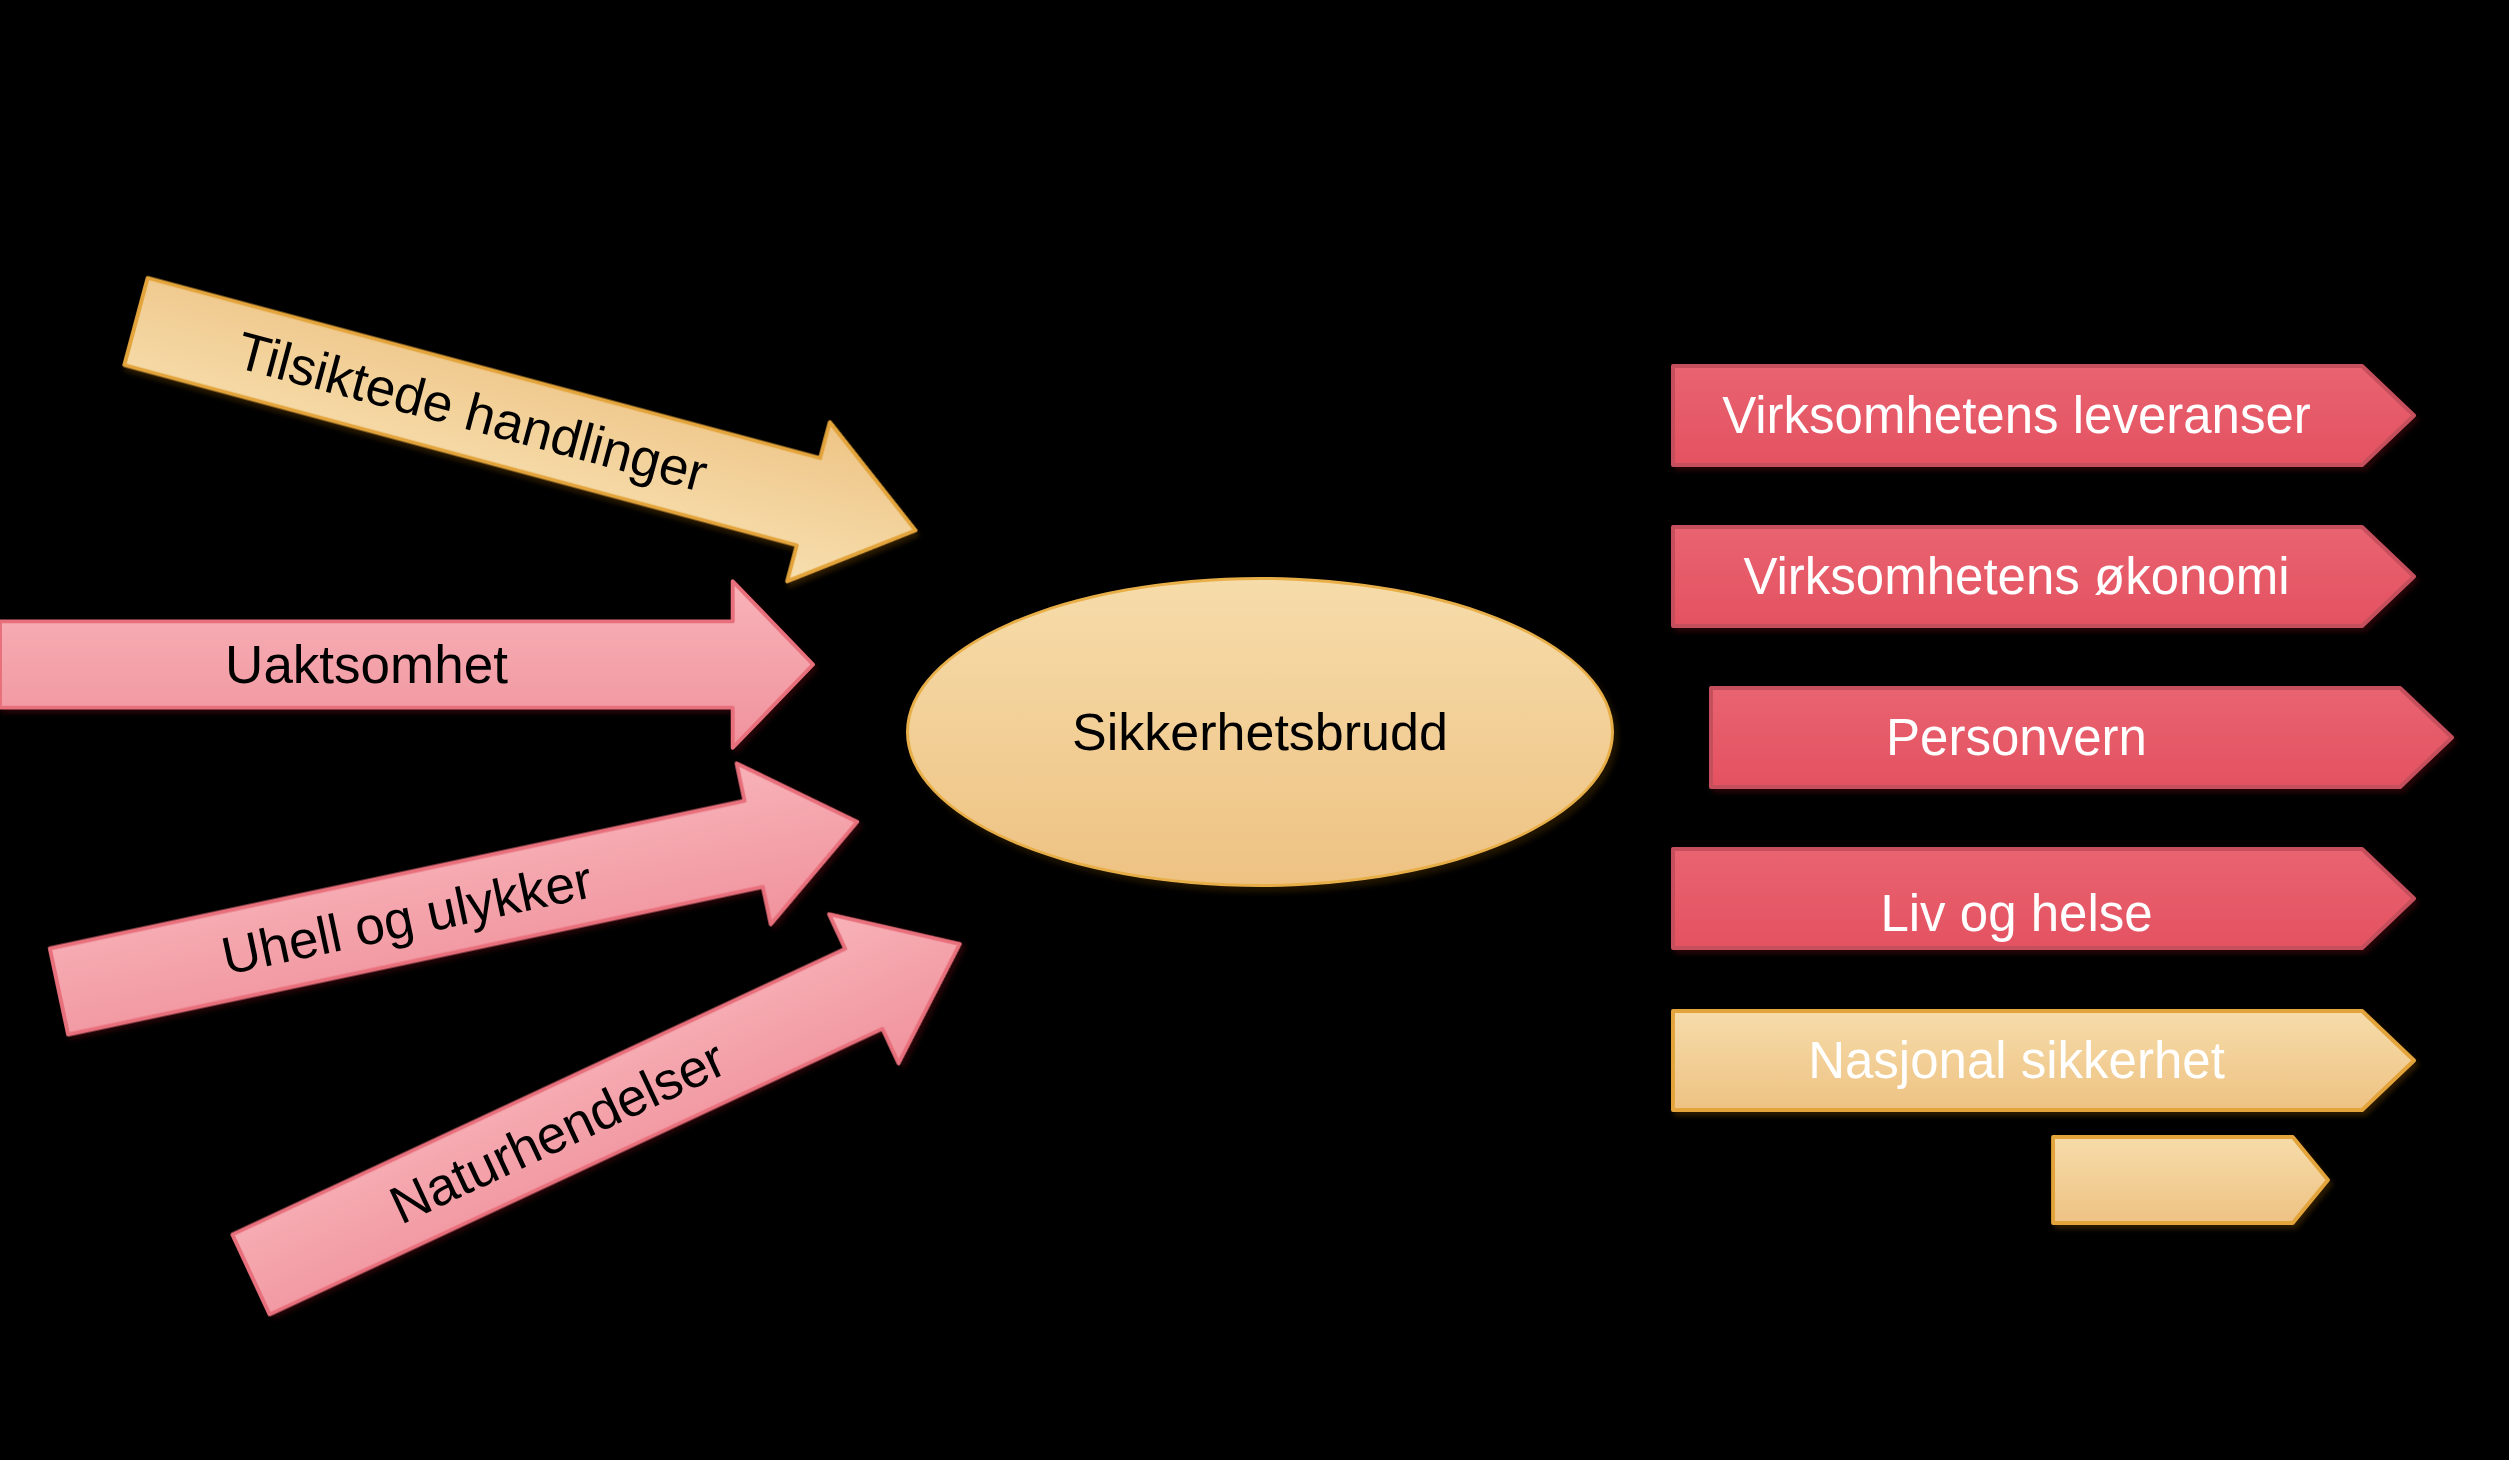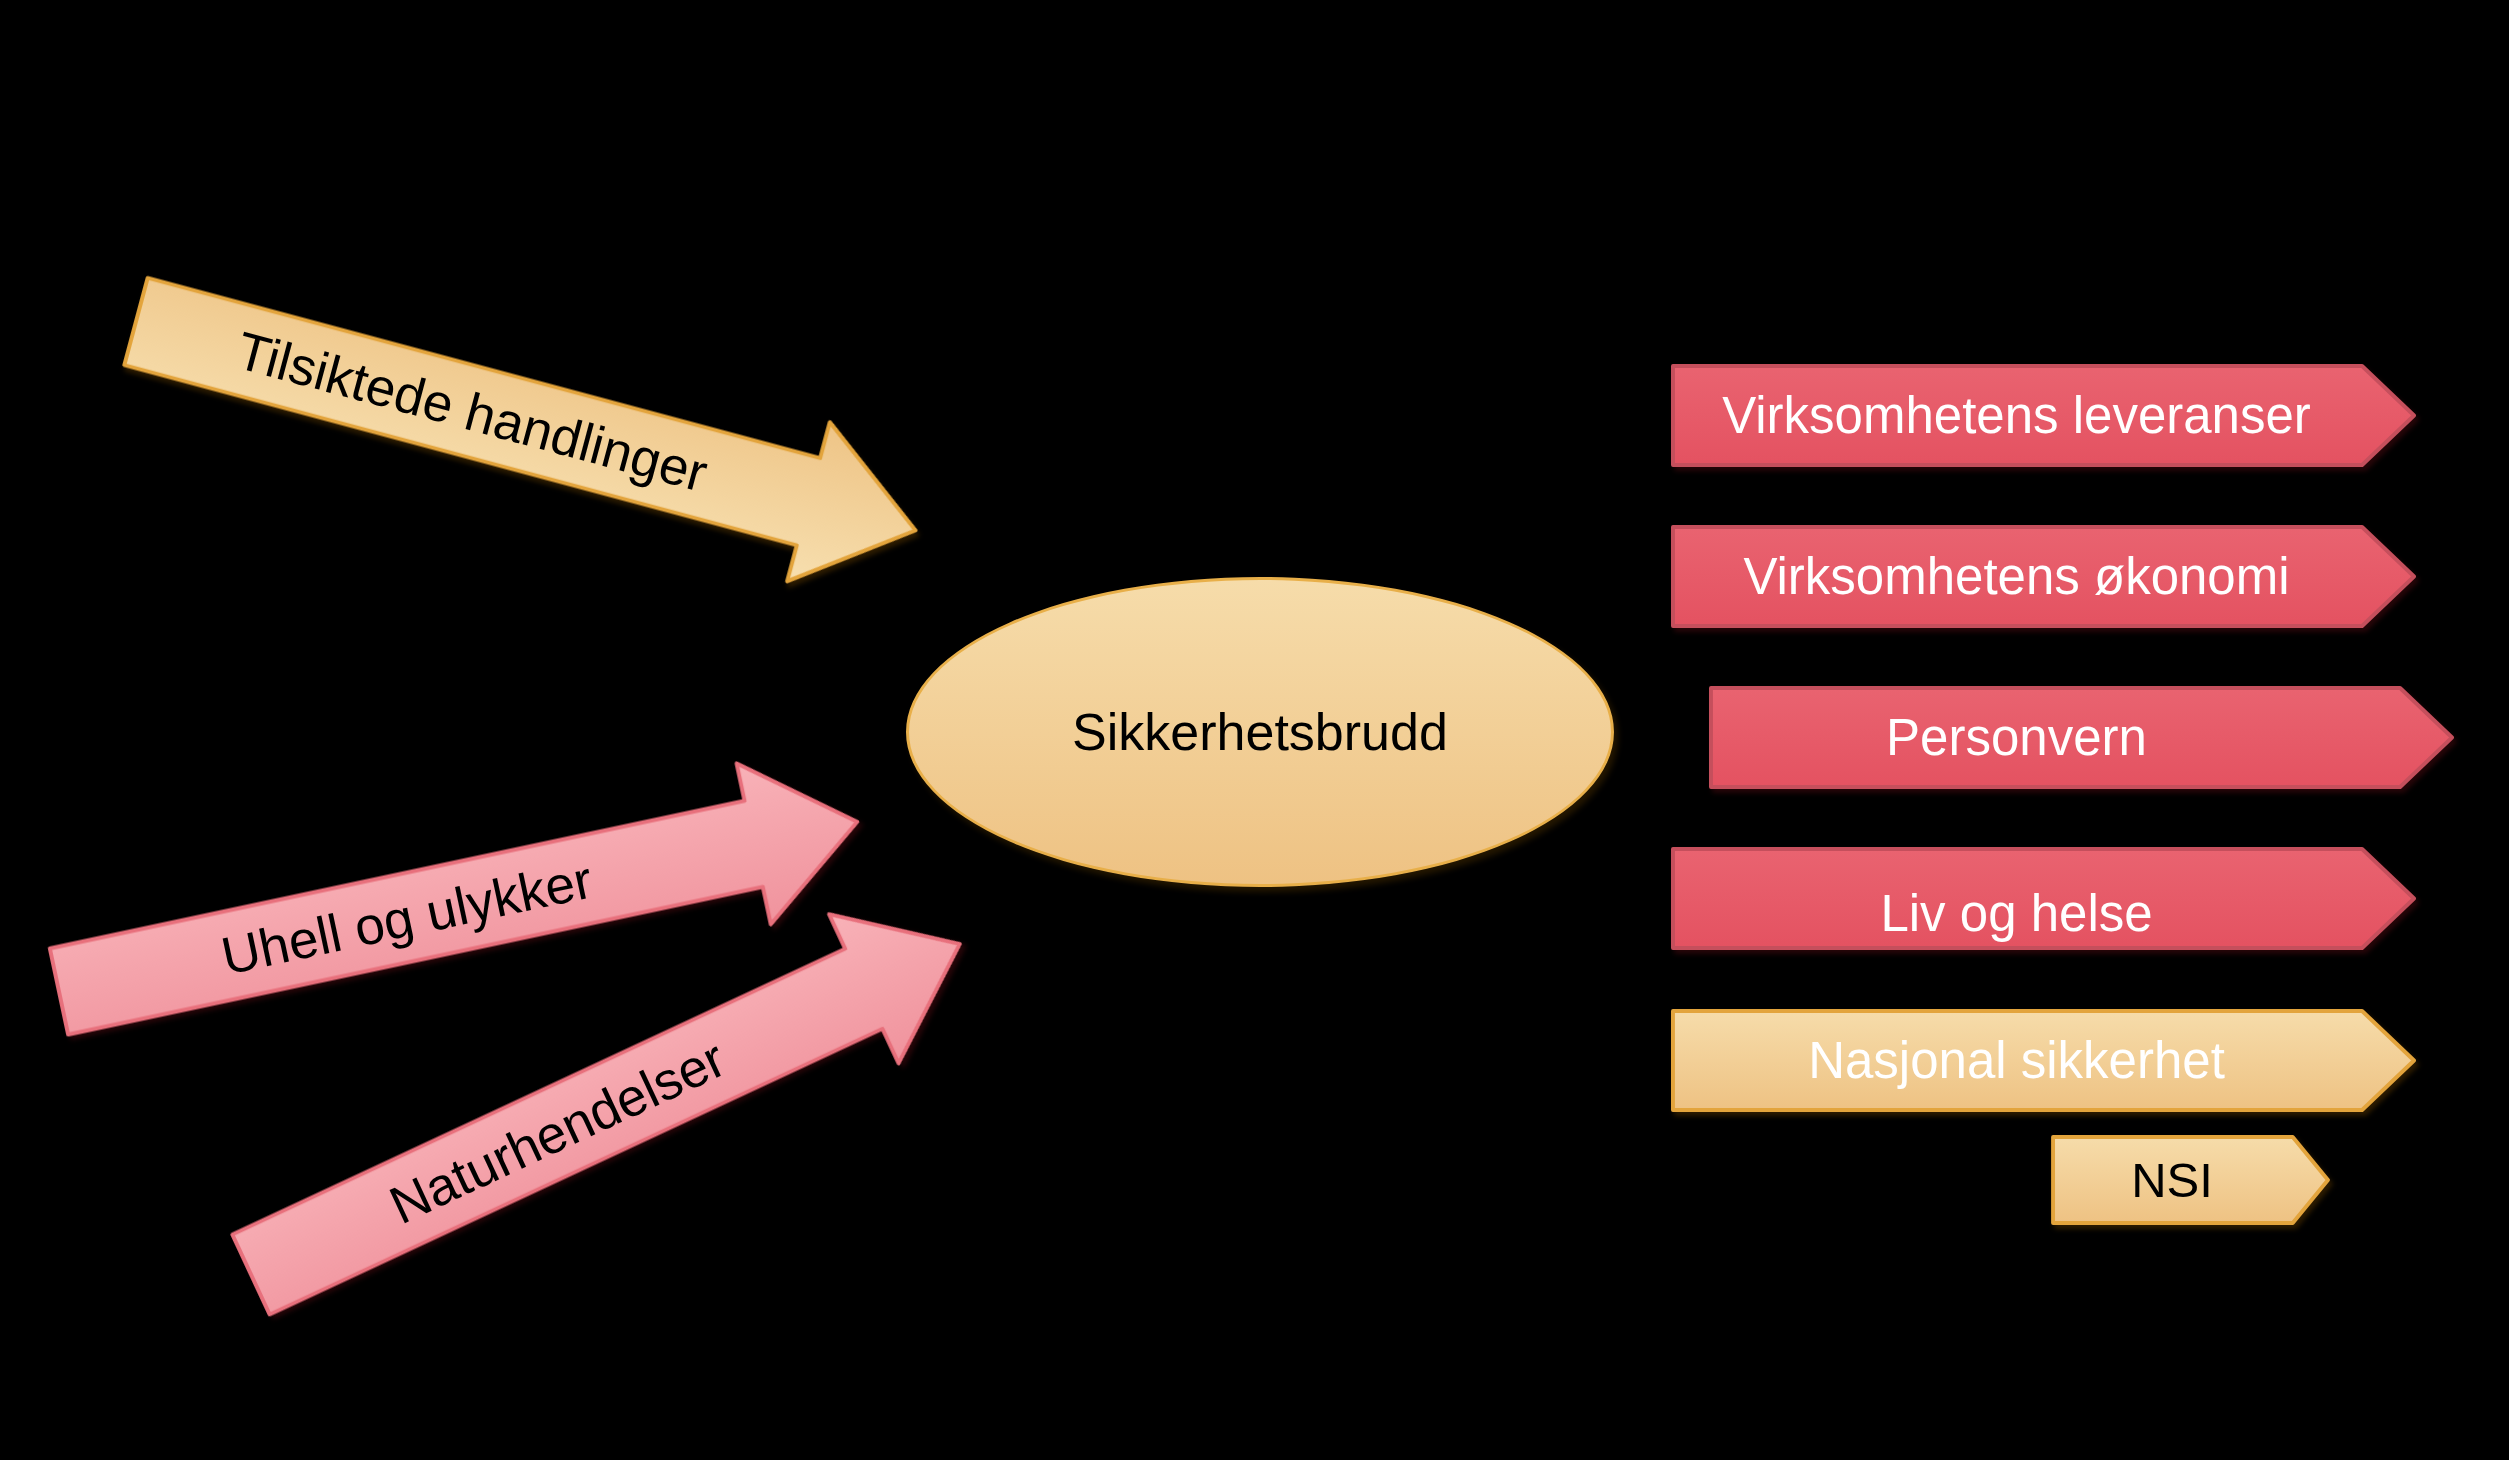--- a/index.html
+++ b/index.html
@@ -103,20 +103,26 @@
 
 <div class="stage">
 
   <div class="cause-wrap" style="left:136px; top:237px; width:809px; height:169px; transform:rotate(15deg);">
     <svg width="809" height="169" viewBox="0 0 825 172" class="tan-shadow">
       <polygon class="poly-tan-arrow" points="0,40 710,40 710,2 823,86 710,170 710,132 0,132"></polygon>
     </svg>
     <span class="cause-label" style="width:696px;">Tilsiktede handlinger</span>
   </div>
 
+  <div class="cause-wrap" style="left:0px; top:579px; width:815px; height:171px; transform:rotate(0deg);">
+    <svg width="815" height="171" viewBox="0 0 832 174" class="pink-shadow">
+      <polygon class="poly-pink" points="0,43 748,43 748,2 830,87 748,172 748,131 0,131"></polygon>
+    </svg>
+    <span class="cause-label" style="width:733px;">Uaktsomhet</span>
+  </div>
 
   <div class="cause-wrap" style="left:59px; top:907px; width:818px; height:169px; transform:rotate(-12deg);">
     <svg width="818" height="169" viewBox="0 0 835 172" class="pink-shadow">
       <polygon class="poly-pink" points="0,41 725,41 725,2 833,86 725,170 725,131 0,131"></polygon>
     </svg>
     <span class="cause-label" style="width:711px;">Uhell og ulykker</span>
   </div>
 
   <div class="cause-wrap" style="left:251px; top:1190px; width:784px; height:169px; transform:rotate(-25deg);">
     <svg width="784" height="169" viewBox="0 0 800 172" class="pink-shadow">
@@ -162,17 +168,16 @@
       <polygon class="poly-tan-banner" points="2,2 705,2 758,52.5 705,103 2,103"></polygon>
     </svg>
     <span class="banner-label light" style="width:691px;">Nasjonal sikkerhet</span>
   </div>
 
 
   <div class="banner" style="left:2051px; top:1135px; width:279px; height:90px;">
     <svg width="279" height="90" viewBox="0 0 285 92" class="tan-shadow">
       <polygon class="poly-tan-banner" points="2,2 247,2 283,46 247,90 2,90"></polygon>
     </svg>
-    <span class="banner-label dark" style="width:242px;">NSI</span>
   </div>
 
 </div>
 
 
 </body></html>

